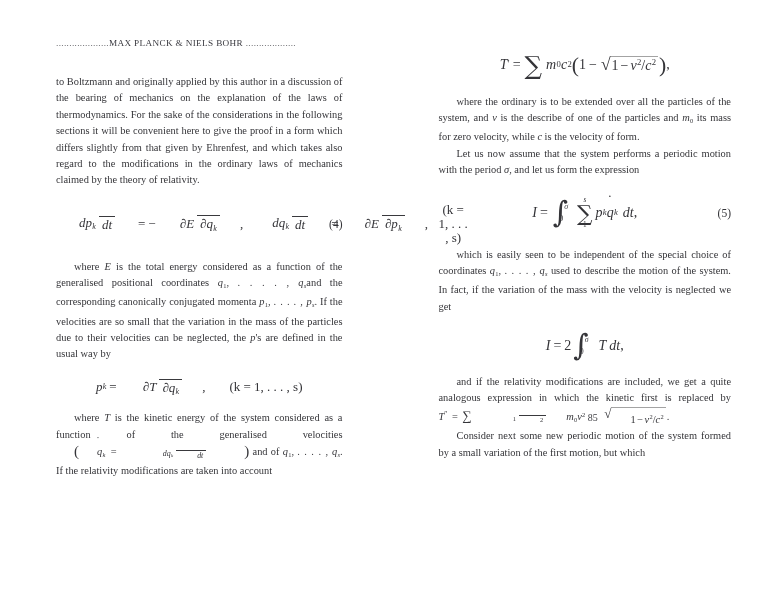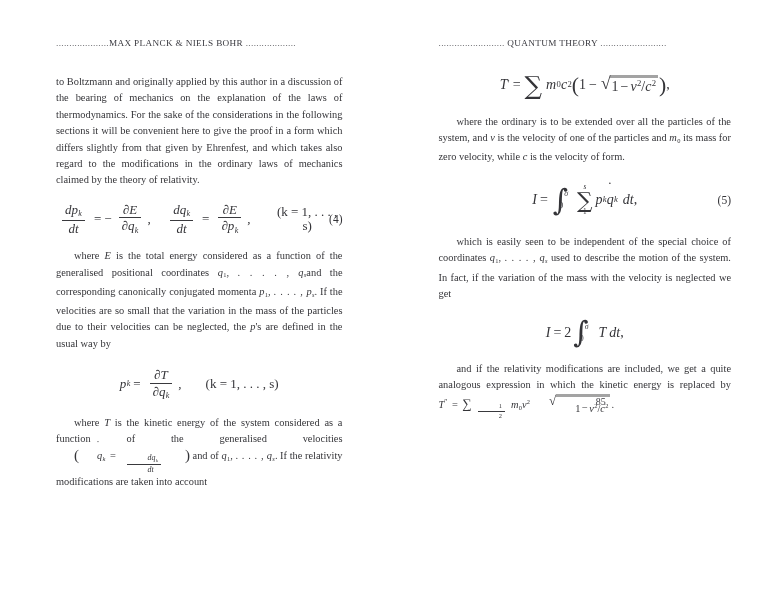--- a/index.html
+++ b/index.html
@@ -82,23 +82,24 @@
     font-size: 11.5px;
     font-family: "Liberation Serif", serif;
   }
 
   
   .mi { font-style: italic; font-family: "Liberation Serif", serif; }
   .mn, .mo { font-style: normal; font-family: "Liberation Serif", serif; }
   .mo { padding: 0 3px; }
   .frac {
     display: inline-flex;
-    flex-direction: column;
+    flex-direction: row;
+    align-items: center;
     vertical-align: middle;
-    margin: 0 6px;
+    margin: 0 20px;
     line-height: 1.05;
   }
   .frac .num { padding: 0 3px 1px 3px; }
   .frac .den { padding: 1px 3px 0 3px; border-top: 1px solid #39393d; }
   .frac.small { font-size: 0.76em; }
   sub.idx {
     font-size: 0.62em;
     font-style: italic;
     vertical-align: -0.28em;
     padding-left: 0.3px;
@@ -113,21 +114,21 @@
     align-items: stretch;
     vertical-align: middle;
     margin: 0 1px;
   }
   .sqrt .radical {
     font-size: 1.25em;
     line-height: 1;
     transform: translateY(-0.5px);
   }
   .sqrt .radicand {
-    border-top: 3px solid #a3a3a3;
+    border-top: 1px solid #a3a3a3;
     padding: 1px 2px 0 1px;
   }
   .bigsum {
     font-size: 1.75em;
     line-height: 0.82;
     font-family: "DejaVu Serif", serif;
     display: inline-block;
     transform: translateY(1px);
     padding: 0 1px;
   }
@@ -186,21 +187,21 @@
 
   .folio {
     position: absolute;
     bottom: 41px;
     width: 100%;
     text-align: center;
     font-size: 10px;
     color: #3b3b40;
   }
   .page-left .folio { left: 0; }
-  .page-right .folio { left: 16px; }
+  .page-right .folio { left: 8px; }
   .dotspace { letter-spacing: 0.6px; }
 </style>
 </head>
 <body>
 
 <div class="spread">
 
   <div class="page page-left">
     <div class="page-inner">
 
@@ -281,21 +282,20 @@
         </p>
 
       </div>
 
     </div>
   </div>
 
   <div class="page page-right">
     <div class="page-inner">
 
-      <div class="running-head">......................... QUANTUM THEORY .........................</div>
 
       <div class="body-col">
 
 
         <div class="eqblock" style="margin:20px 0 18px 0;font-size:14px;">
           <span class="eqrow">
             <span class="mi">T</span>
               <span class="mn" style="vertical-align:0.45em;font-size:0.7em;">′</span>
             <span class="mo">=</span>
             <span class="bigsum">∑</span>
@@ -312,27 +312,31 @@
               <span class="radicand"><span class="mn">1</span><span class="mo" style="padding:0 2px;">−</span><span class="mi">v</span><sup class="pw">2</sup><span class="mn">/</span><span class="mi">c</span><sup class="pw">2</sup></span>
             </span>
             <span class="paren-big" style="font-size:1.55em;">)</span>
             <span class="mn">,</span>
           </span>
         </div>
 
         <p class="para">
           <span>where the ordinary is to be extended over all the particles of the system, and</span>
           <span class="mi">v</span>
-          <span>is the velocity of one of the particles and</span>
+          <span>is the describe of one of the particles and</span>
           <span class="inline-math"><span class="mi">m</span><sub class="idx" style="font-style:normal;">0</sub></span>
           <span>its mass for zero velocity, while</span>
           <span class="mi">c</span>
           <span>is the velocity of form.</span>
         </p>
 
+        <p class="para">
+          <span>Let us now assume that the system performs a periodic motion with the period</span>
+          <span class="mi">σ</span><span>, and let us form the expression</span>
+        </p>
 
         <div class="eqblock" style="margin:18px 0 18px 0;font-size:14px;">
           <span class="eqrow">
             <span class="mi">I</span>
             <span class="mo">=</span>
             <span class="intwrap">
               <span class="bigint">∫</span>
               <span class="limits">
                 <span class="top">σ</span>
                 <span class="bot">0</span>
@@ -374,30 +378,31 @@
             </span>
             <span style="display:inline-block;width:4px;"></span>
             <span class="mi">T</span>
             <span style="display:inline-block;width:3px;"></span>
             <span class="mi">dt</span>
               <span class="mn">,</span>
           </span>
         </div>
 
         <p class="para">
-          <span>and if the relativity modifications are included, we get a quite analogous expression in which the kinetic energy is replaced by</span>
+          <span>and if the relativity modifications are included, we get a quite analogous expression in which the kinetic first is replaced by</span>
           <span class="inline-math" style="white-space:nowrap;"><span class="mi">T</span><span style="vertical-align:0.45em;font-size:0.7em;">″</span> <span class="mo" style="padding:0 2px;">=</span> <span style="font-size:1.25em;line-height:0.8;">∑</span><span class="frac small" style="vertical-align:-0.05em;font-size:0.62em;">
                 <span class="num"><span class="mn">1</span></span>
                 <span class="den"><span class="mn">2</span></span>
               </span><span class="mi">m</span><sub class="idx" style="font-style:normal;">0</sub><span class="mi">v</span><sup class="pw">2</sup><span class="sqrt">
                 <span class="radical">√</span>
                 <span class="radicand"><span class="mn">1</span><span class="mo" style="padding:0 1.5px;">−</span><span class="mi">v</span><sup class="pw">2</sup><span class="mn">/</span><span class="mi">c</span><sup class="pw">2</sup></span>
               </span>.</span>
         </p>
 
+        <p class="para">Consider next some new periodic motion of the system formed by a small variation of the first motion, but which</p>
 
       </div>
 
       <div class="folio">85</div>
     </div>
   </div>
 
 </div>
 
 </body></html>

